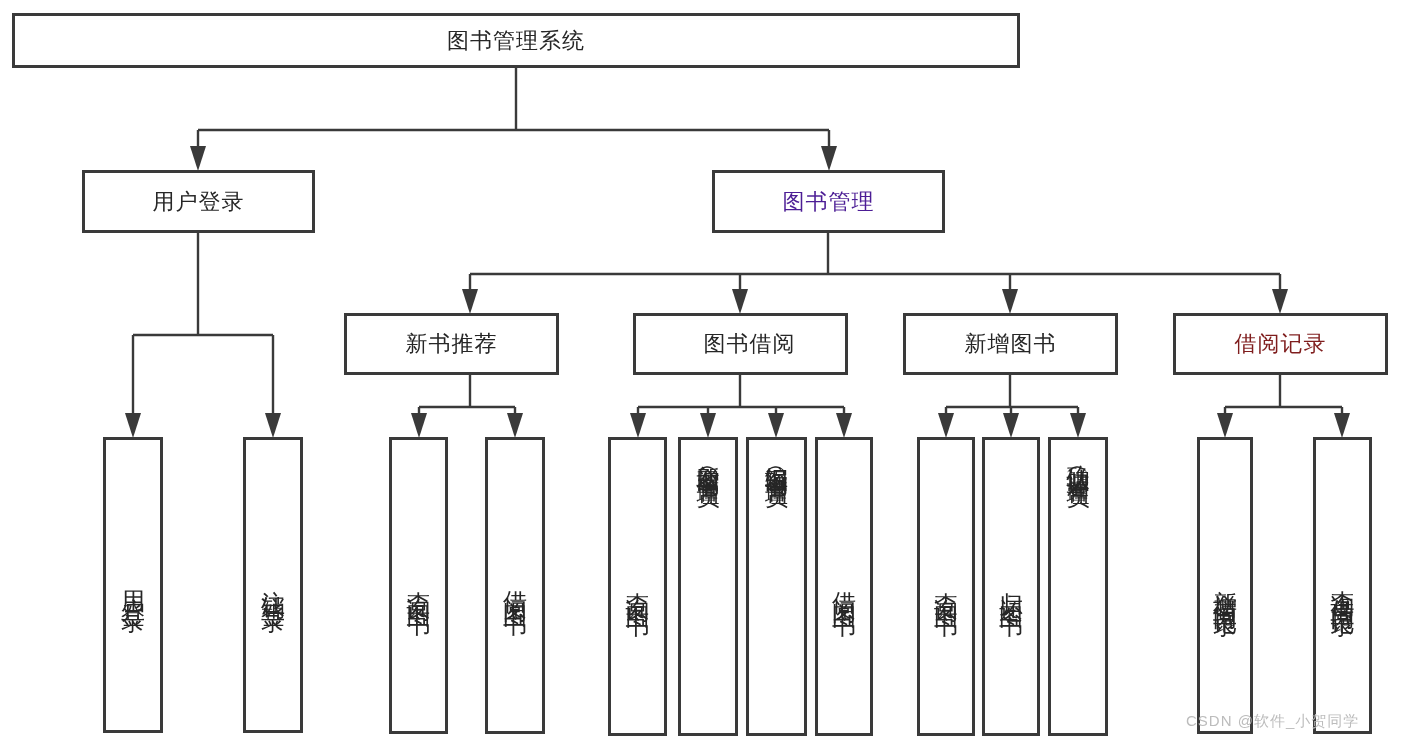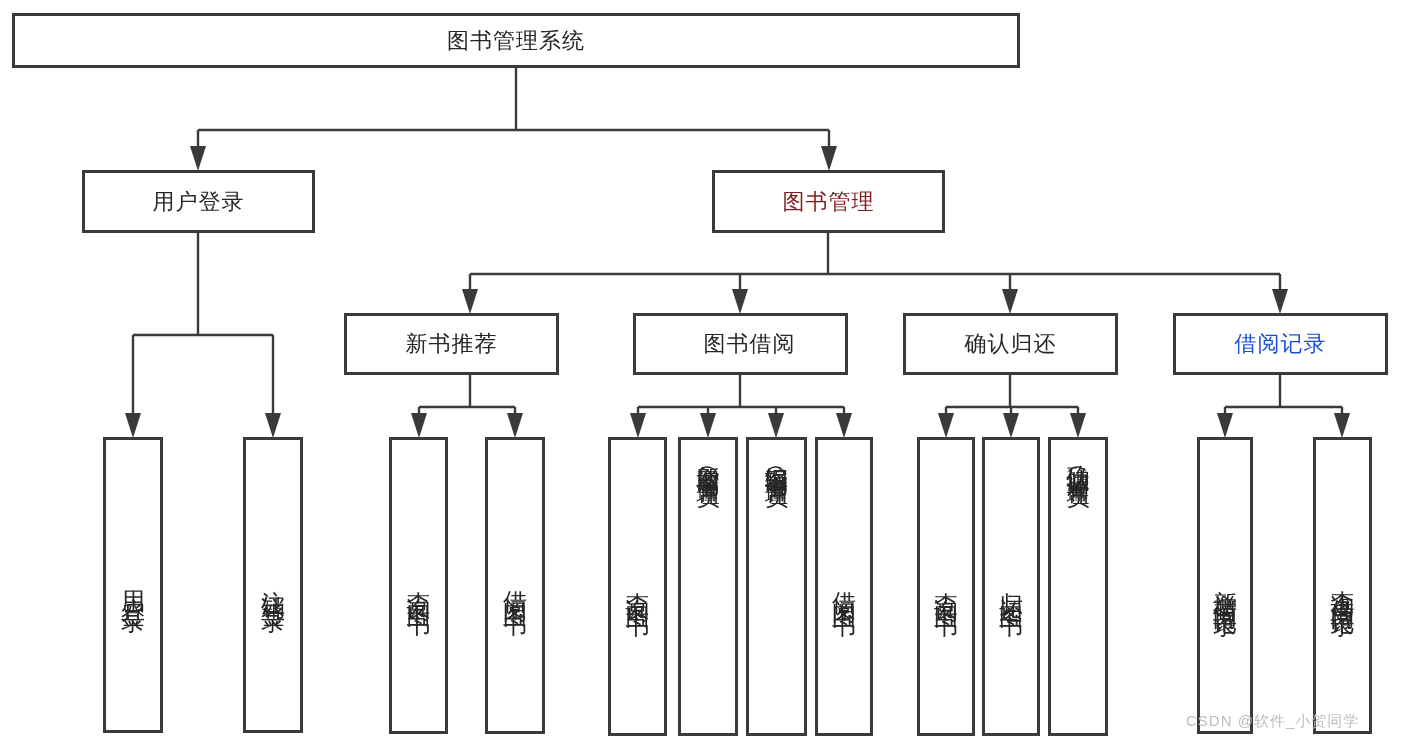--- a/index.html
+++ b/index.html
@@ -90,33 +90,33 @@
       <polygon points="1225,438 1217,413 1233,413" fill="#3a3a3a"></polygon>
       <polygon points="1342,438 1334,413 1350,413" fill="#3a3a3a"></polygon>
     </svg>
   <span class="watermark" style="left: 1186px; top: 712px; color: rgb(185, 185, 185);">CSDN @软件_小贺同学</span>
 <div class="node hnode" style="left: 12px; top: 13px; width: 1008px; height: 55px; border-color: rgb(58, 58, 58); color: rgb(38, 38, 38);">
       <span>图书管理系统</span>
     </div>
     <div class="node hnode" style="left: 82px; top: 170px; width: 233px; height: 63px; border-color: rgb(58, 58, 58); color: rgb(38, 38, 38);">
       <span>用户登录</span>
     </div>
-    <div class="node hnode" style="left: 712px; top: 170px; width: 233px; height: 63px; border-color: rgb(58, 58, 58); color: #7f1d1d;">
+    <div class="node hnode" style="left: 712px; top: 170px; width: 233px; height: 63px; border-color: rgb(58, 58, 58); color: #4c1d95;">
       <span>图书管理</span>
     </div>
     <div class="node hnode" style="left: 344px; top: 313px; width: 215px; height: 62px; border-color: rgb(58, 58, 58); color: rgb(38, 38, 38);">
       <span>新书推荐</span>
     </div>
     <div class="node hnode" style="left: 633px; top: 313px; width: 215px; height: 62px; border-color: rgb(58, 58, 58); color: rgb(38, 38, 38); padding-left: 18px;">
       <span>图书借阅</span>
     </div>
     <div class="node hnode" style="left: 903px; top: 313px; width: 215px; height: 62px; border-color: rgb(58, 58, 58); color: rgb(38, 38, 38);">
-      <span>确认归还</span>
+      <span>新增图书</span>
     </div>
-    <div class="node hnode" style="left: 1173px; top: 313px; width: 215px; height: 62px; border-color: rgb(58, 58, 58); color: #1d4ed8;">
+    <div class="node hnode" style="left: 1173px; top: 313px; width: 215px; height: 62px; border-color: rgb(58, 58, 58); color: #7f1d1d;">
       <span>借阅记录</span>
     </div>
     <div class="node vnode" style="left: 103px; top: 437px; width: 60px; height: 296px; border-color: rgb(58, 58, 58); color: rgb(38, 38, 38);">
       <span>用户登录</span>
     </div>
     <div class="node vnode" style="left: 243px; top: 437px; width: 60px; height: 296px; border-color: rgb(58, 58, 58); color: rgb(38, 38, 38);">
       <span>注销登录</span>
     </div>
     <div class="node vnode" style="left: 389px; top: 437px; width: 59px; height: 297px; border-color: rgb(58, 58, 58); color: rgb(38, 38, 38);">
       <span>查询图书</span>

